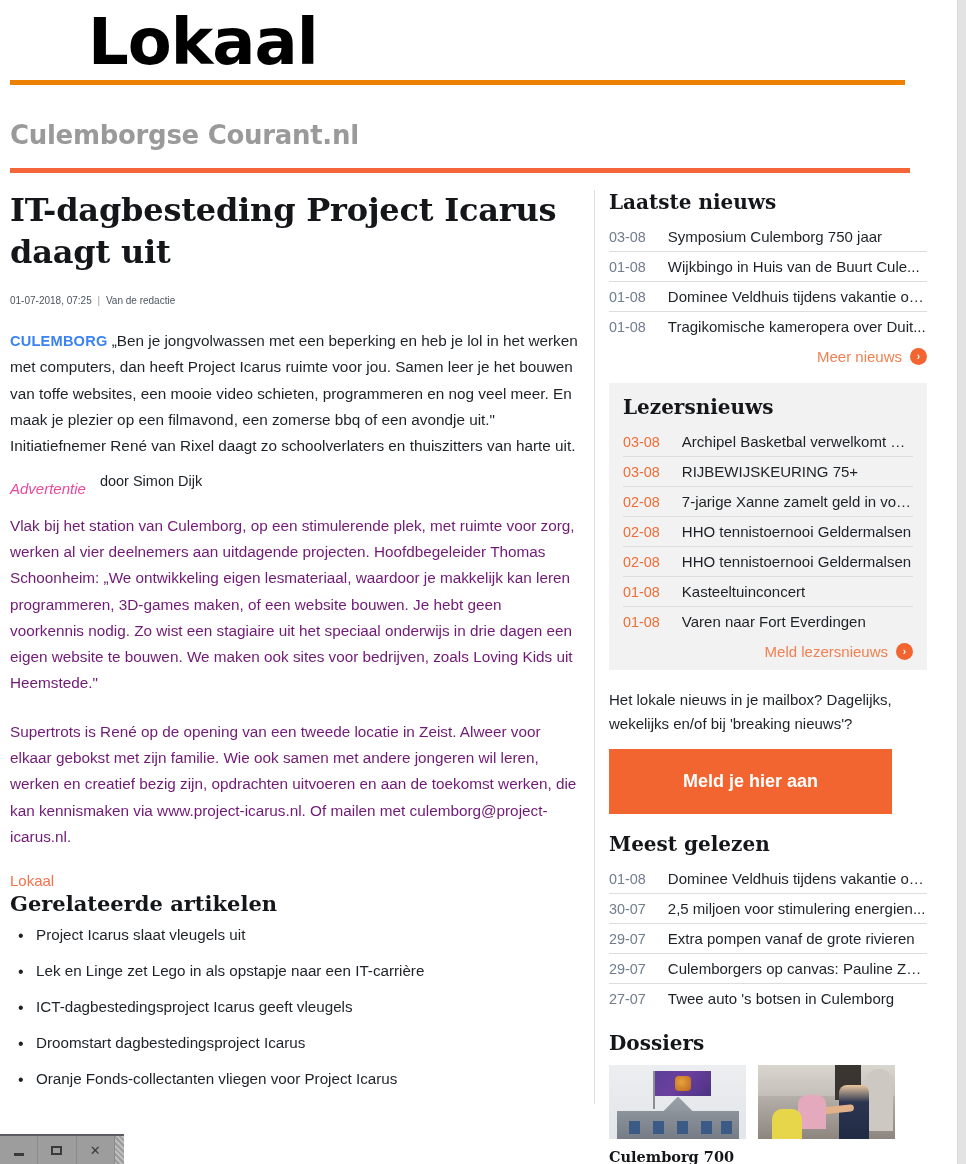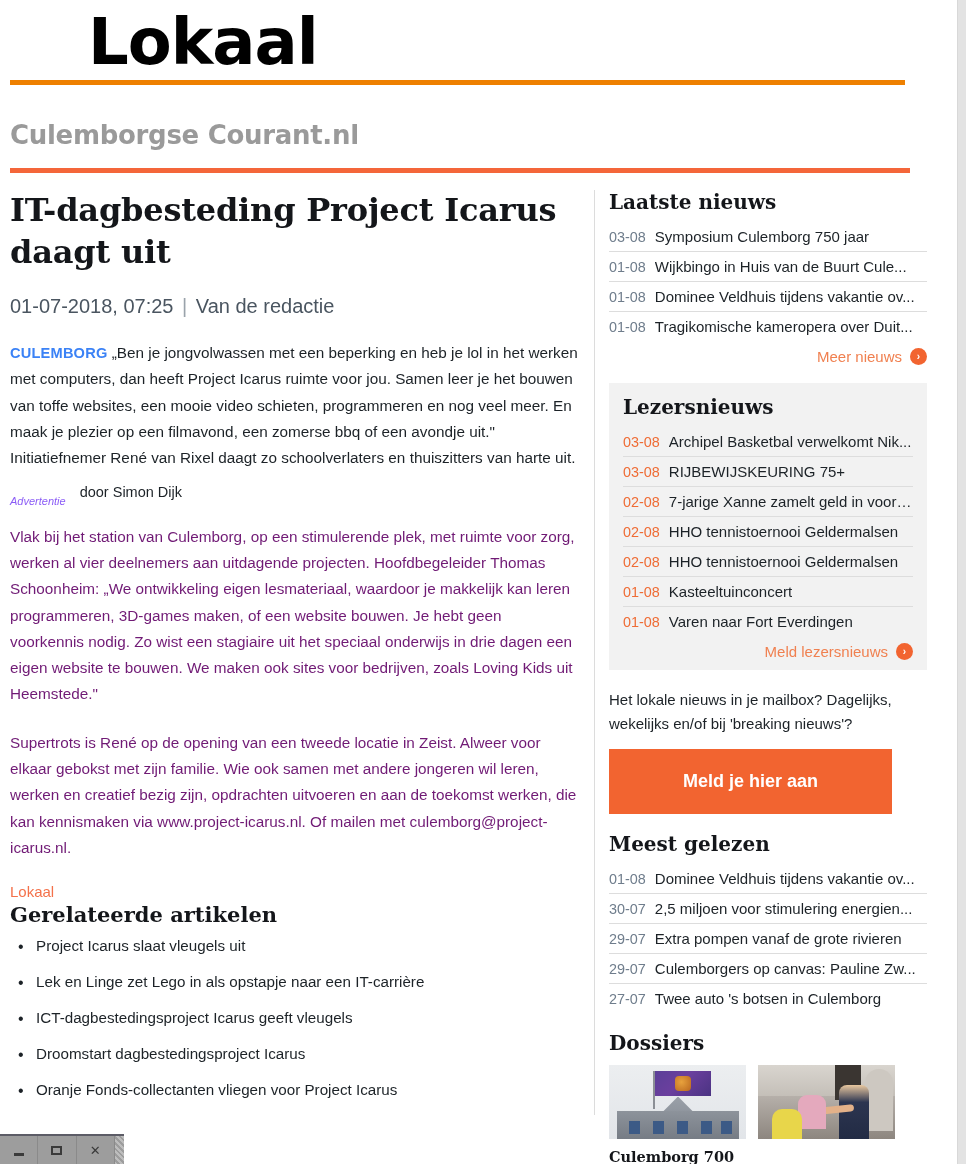--- a/index.html
+++ b/index.html
@@ -97,21 +97,21 @@
   .article-title {
     font-family: "DejaVu Serif", serif;
     font-weight: bold;
     font-size: 32px;
     line-height: 1.30;
     color: #14161a;
     margin: 0 0 0 0;
     letter-spacing: -0.2px;
   }
   .article-meta {
-    font-size: 20px;
+    font-size: 10px;
     color: #4a5560;
     margin-top: 22px;
     margin-bottom: 22px;
   }
   .article-meta .sep { color: #9aa3ab; padding: 0 3px; }
   .lede {
     font-size: 15.3px;
     line-height: 1.72;
     color: #1c2227;
     margin: 0 0 20px 0;
@@ -123,22 +123,22 @@
     font-size: 14.6px;
   }
   .byline-row {
     display: flex;
     align-items: baseline;
     gap: 14px;
     margin: 0 0 16px 0;
   }
   .advert-label {
     font-style: italic;
-    font-size: 11px;
-    color: #8b5cf6;
+    font-size: 15px;
+    color: #ec4899;
   }
   .byline {
     font-size: 14.5px;
     color: #1c2227;
     position: relative;
     top: -8px;
   }
   .body-par {
     font-size: 15.3px;
     line-height: 1.72;
@@ -189,21 +189,21 @@
     font-family: "DejaVu Serif", serif;
     font-weight: bold;
     font-size: 20px;
     color: #14161a;
     margin: 0 0 8px 0;
   }
   .news-list { margin: 0; padding: 0; list-style: none; }
   .news-row {
     display: flex;
     align-items: baseline;
-    gap: 9px;
+    gap: 22px;
     padding: 6px 0 6px 0;
     border-bottom: 1px solid #dddddd;
     font-size: 15px;
   }
   .news-row:last-of-type { border-bottom: none; }
   .news-date {
     flex: 0 0 auto;
     color: #6f7d8c;
     font-size: 14.4px;
     white-space: nowrap;

